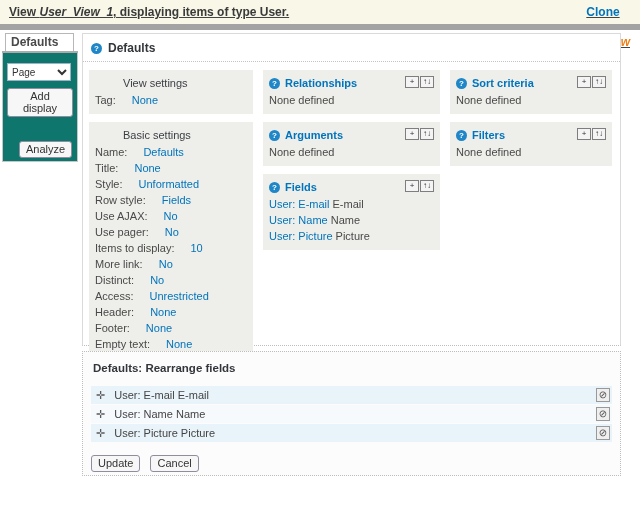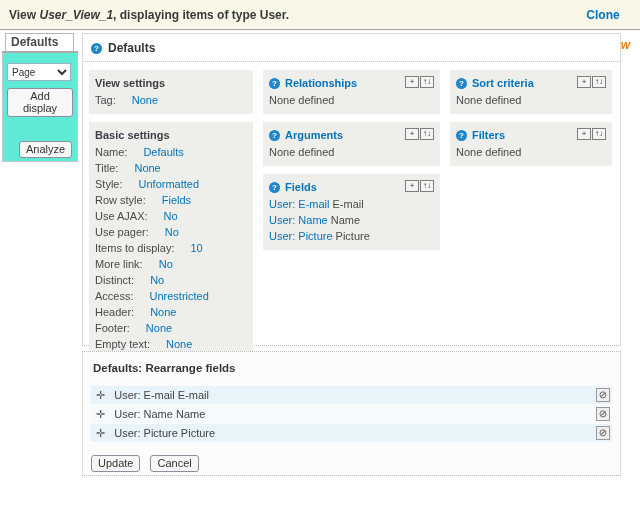--- a/index.html
+++ b/index.html
@@ -5,38 +5,38 @@
   * { margin:0; padding:0; box-sizing:border-box; }
   html,body { width:640px; height:510px; }
   body {
     font-family:"Liberation Sans", sans-serif;
     background:#ffffff; color:#444; position:relative;
     font-size:11px; overflow:hidden;
   }
   
   .topbar {
     position:absolute; left:0; top:0; width:640px; height:30px;
-    background:#f8f7e8; border-bottom:1px solid #a3a3a3;
-    display:flex; align-items:center; padding:0 10px 0 9px;
+    background:#f8f7e8; border-bottom:6px solid #a3a3a3;
+    display:flex; align-items:center; padding:0 10px 0 9px;text-decoration:underline;
   }
   .topbar .vtitle { font-size:12px; font-weight:bold; color:#3a3a3a; }
   .topbar .vtitle .vname { font-style:italic; }
   .topbar .links { margin-left:auto; display:flex; gap:16px; align-items:center;flex-direction:column; }
   .toplink { font-size:12px; font-weight:bold; color:#0074bd; text-decoration:none; cursor:pointer; }
   .toplink.newview { color:#ef8018; font-style:italic; }
   
   .sidebar { position:absolute; left:2px; top:33px; width:76px; }
   .tabstrip { border-bottom:2px solid #ababab; padding-left:3px; }
   .tab-defaults {
     display:inline-block; width:69px; height:18px; line-height:17px;
     background:#fff; border:1px solid #b7b7b7; border-bottom:none;
     font-size:12px; font-weight:bold; color:#4a4a4a; padding-left:5px; cursor:pointer;
   }
   .side-panel {
-    background:#5eead4; border:1px solid #c6c6c6; border-top:none;
+    background:#0f766e; border:1px solid #c6c6c6; border-top:none;
     height:109px; padding:10px 4px 0 4px;
   }
   .display-select {
     width:64px; height:18px; font-size:10px; font-family:"Liberation Sans",sans-serif;
     border:1px solid #9db0c4; background:#fff; color:#333;
   }
   .btn {
     font-family:"Liberation Sans",sans-serif; font-size:11px; color:#333;
     background:#f7f7f7; border:1px solid #8e8e9e; border-radius:3px;
     padding:1px 6px 2px 6px; cursor:pointer;
@@ -59,21 +59,21 @@
     background:#1f86c7; color:#fff; font-size:8px; font-weight:bold;
     text-align:center; line-height:11px; flex:0 0 auto;
   }
   .cols { display:flex; gap:10px; padding:8px 6px 0 6px; }
   .col1 { width:164px; } .col2 { width:177px; } .col3 { width:162px; }
   .box {
     background:#eeeeea; padding:5px 6px 6px 6px; margin-bottom:8px;
     line-height:16px; font-size:11px; color:#494949;
   }
   .box-head { position:relative; display:flex; align-items:center; gap:5px; margin-bottom:1px; }
-  .box-head .btitle-plain { font-weight:bold; color:#3b3e45; }
+  .box-head .btitle-plain { font-weight:normal; color:#3b3e45;margin-left:28px; }
   .box-head .btitle-link { font-weight:bold; color:#0074bd; text-decoration:none; cursor:pointer; }
   .minibtns { position:absolute; right:0; top:1px; display:flex; }
   .minibtn {
     width:14px; height:12px; border:1px solid #7e7e7e; background:#f4f4f4;
     font-size:8px; line-height:10px; text-align:center; color:#333;
     cursor:pointer; padding:0; font-family:"Liberation Sans",sans-serif;
   }
   .minibtn + .minibtn { margin-left:1px; }
   .kv .k { color:#494949; }
   .kv .v { color:#0074bd; cursor:pointer; margin-left:16px; }

